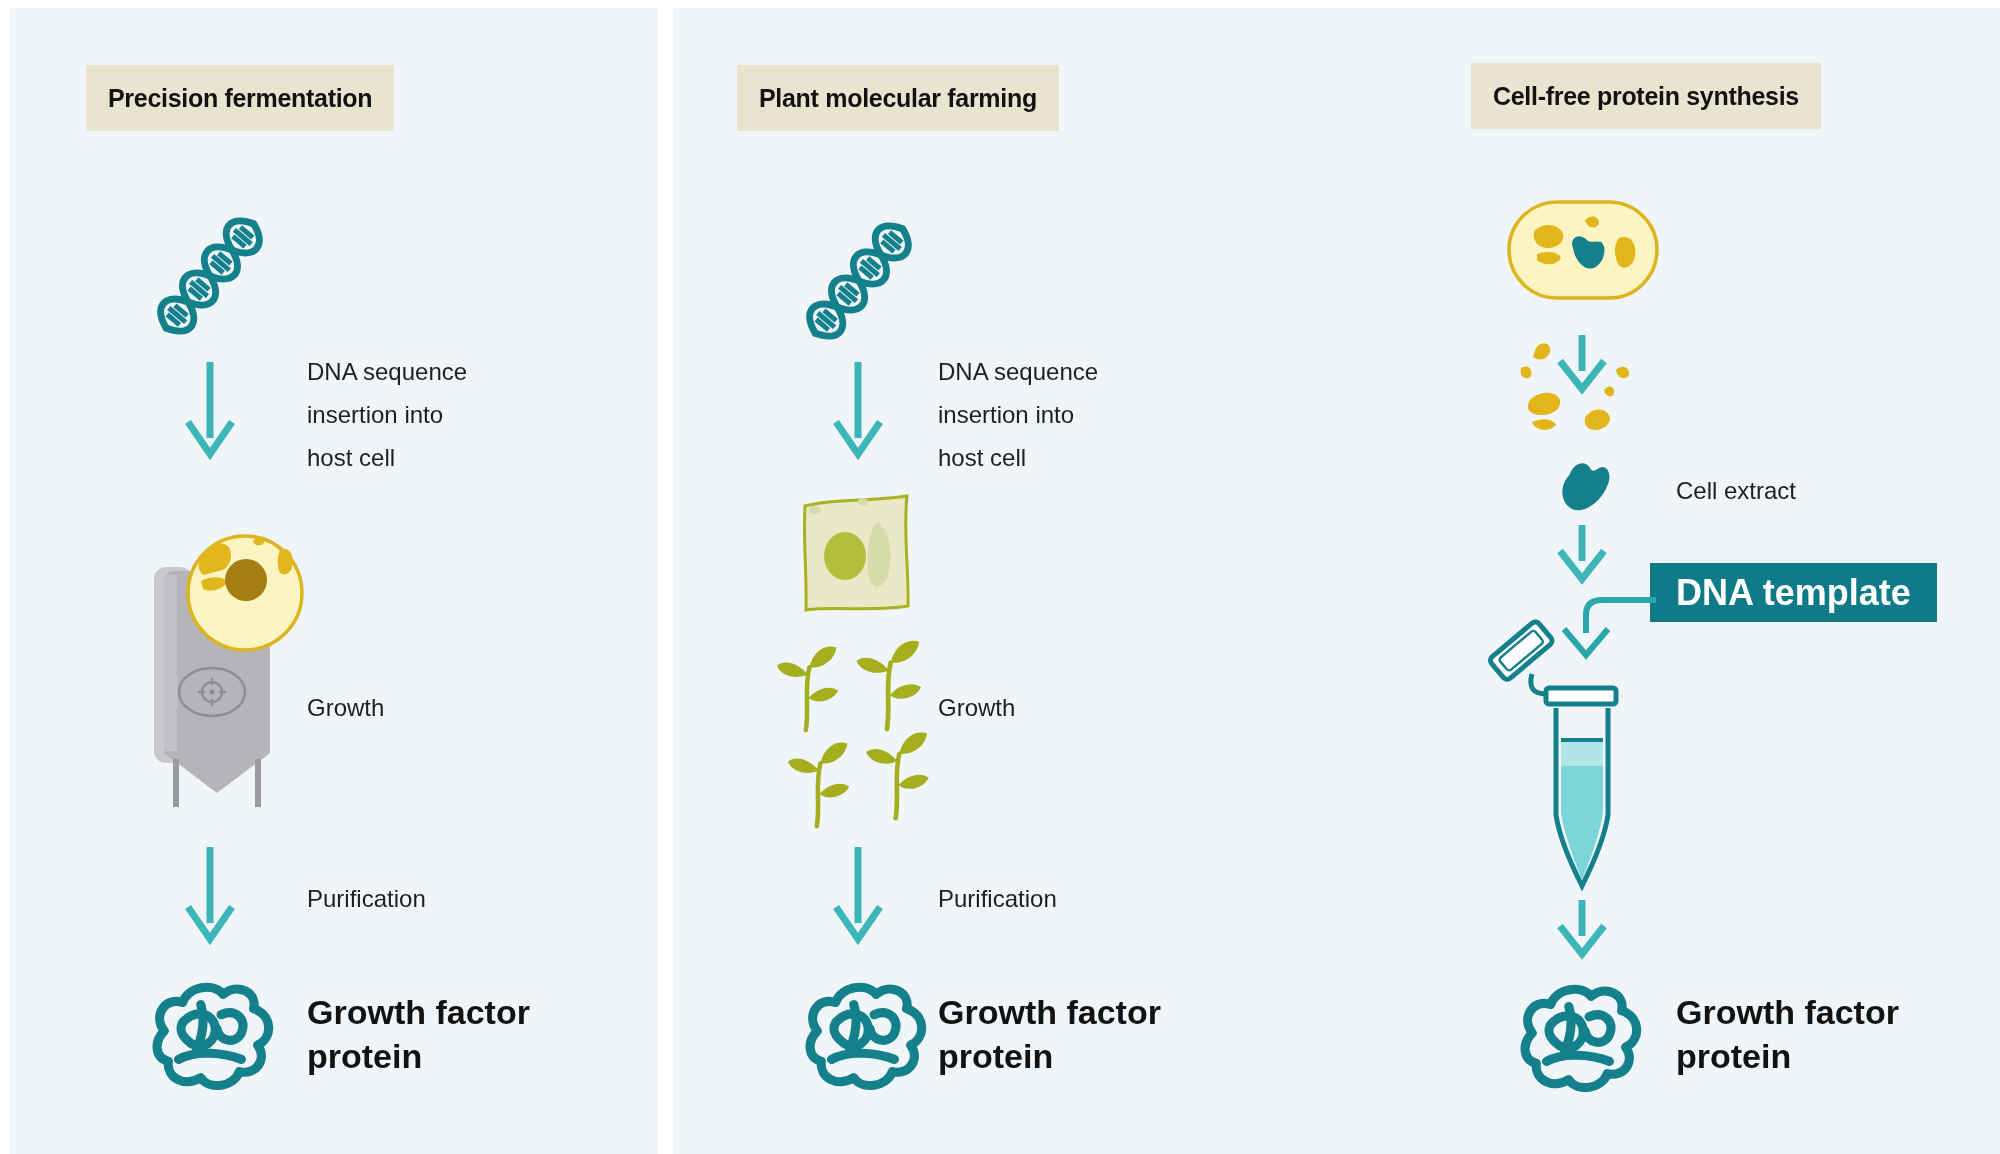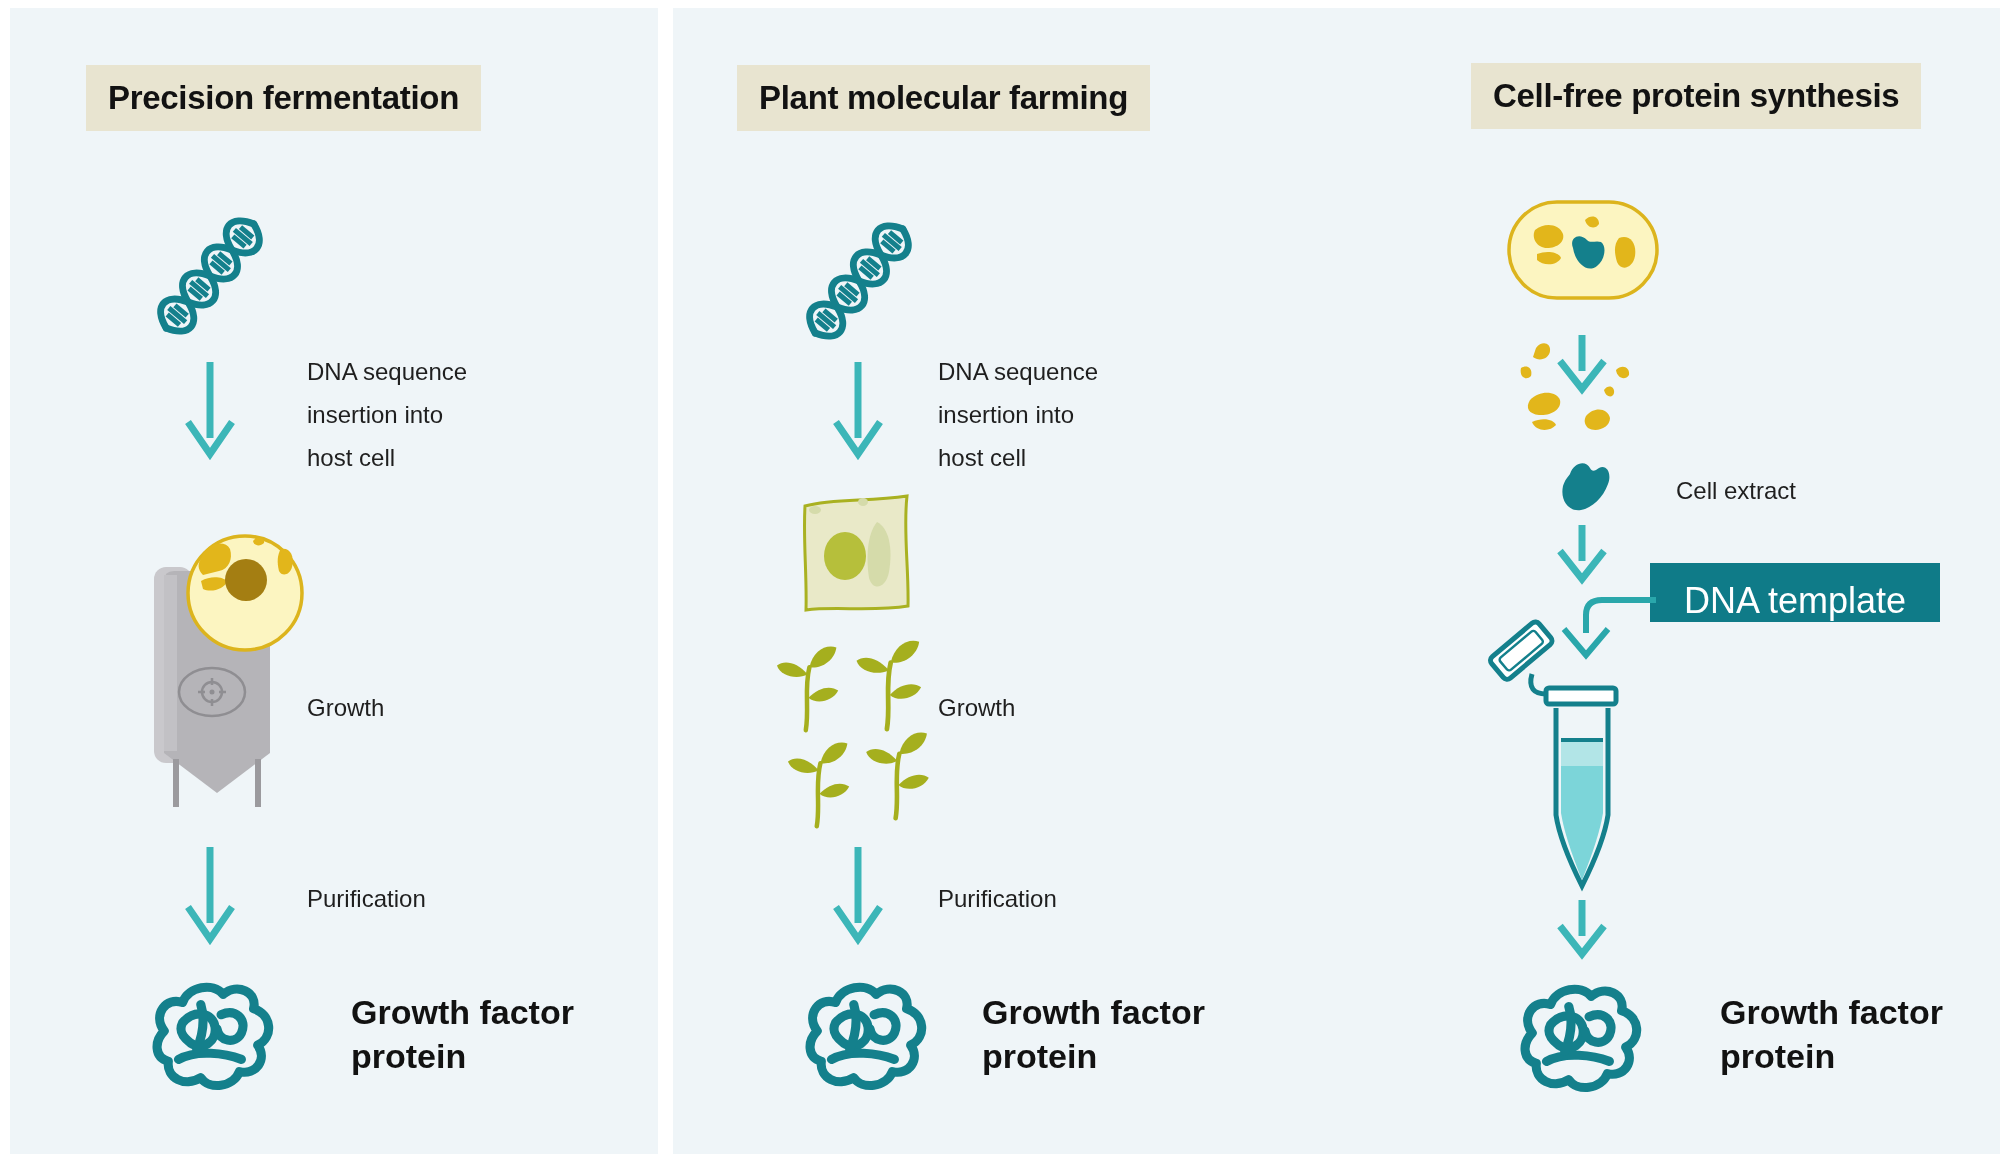--- a/index.html
+++ b/index.html
@@ -3,33 +3,33 @@
 <meta charset="utf-8">
 <style>
   html,body{margin:0;padding:0;background:#fff;}
   #canvas{position:relative;width:2000px;height:1154px;background:#fff;overflow:hidden;
           font-family:"Liberation Sans",sans-serif;}
   .col{position:absolute;top:8px;height:1146px;background:var(--col-bg);}
   .col1{left:10px;width:648px;}
   .col2{left:673px;width:731px;}
   .col3{left:1388px;width:772px;}
   .hdr{position:absolute;height:66px;background:var(--header-bg);display:flex;align-items:center;
-       padding:0 22px;font-size:33px;font-weight:700;color:var(--heading);letter-spacing:-.3px;white-space:nowrap;}
+       padding:0 22px;font-size:25px;font-weight:700;color:var(--heading);letter-spacing:-.3px;white-space:nowrap;}
   .lbl{position:absolute;font-size:24px;line-height:43px;color:var(--text);white-space:pre-line;width:330px;}
-  .lblb{position:absolute;font-size:34px;line-height:44px;font-weight:700;color:var(--heading);white-space:pre-line;width:330px;margin-left:44px;}
+  .lblb{position:absolute;font-size:34px;line-height:44px;font-weight:700;color:var(--heading);white-space:pre-line;width:330px;}
   .ico{position:absolute;}
   svg{overflow:visible;display:block;}
   .arr{stroke:var(--teal);stroke-width:7;fill:none;}
   .dnaline{stroke:var(--teal-dark);stroke-width:7;fill:none;stroke-linecap:round;}
   .rung{stroke:var(--teal-dark);stroke-width:5;}
   .prot{stroke:var(--teal-dark);stroke-width:9;fill:none;stroke-linecap:round;stroke-linejoin:round;}
   .gold{fill:var(--gold);}
   .tealfill{fill:var(--teal-dark);}
-  .badge{position:absolute;background:var(--teal-box);color:#fff;display:flex;align-items:flex-end;
-         padding:0 34px;font-size:36px;font-weight:400;white-space:nowrap;}
+  .badge{position:absolute;background:var(--teal-box);color:#fff;display:flex;align-items:center;
+         padding:0 26px;font-size:36px;font-weight:700;white-space:nowrap;}
   .elb{stroke:var(--teal-mid);stroke-width:6;fill:none;}
   .tube{stroke:var(--teal-dark);stroke-width:5;fill:none;}
 </style>
 </head>
 <body>
 
 <svg width="0" height="0" style="position:absolute">
   <defs>
     <g id="sym-dna">
       <g transform="rotate(40 60 68)">

